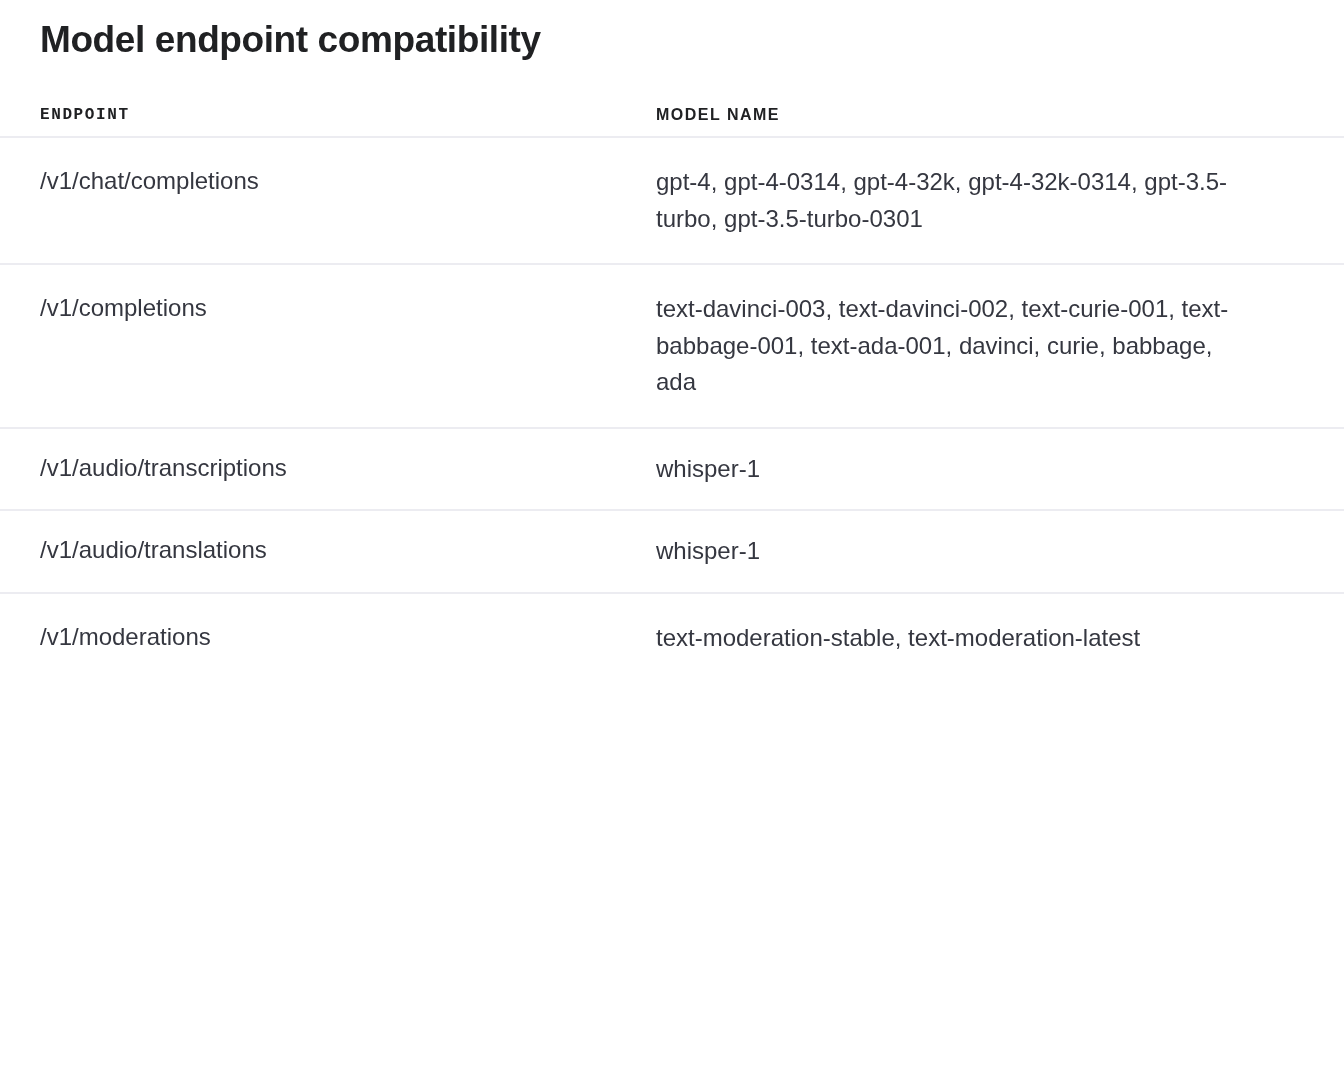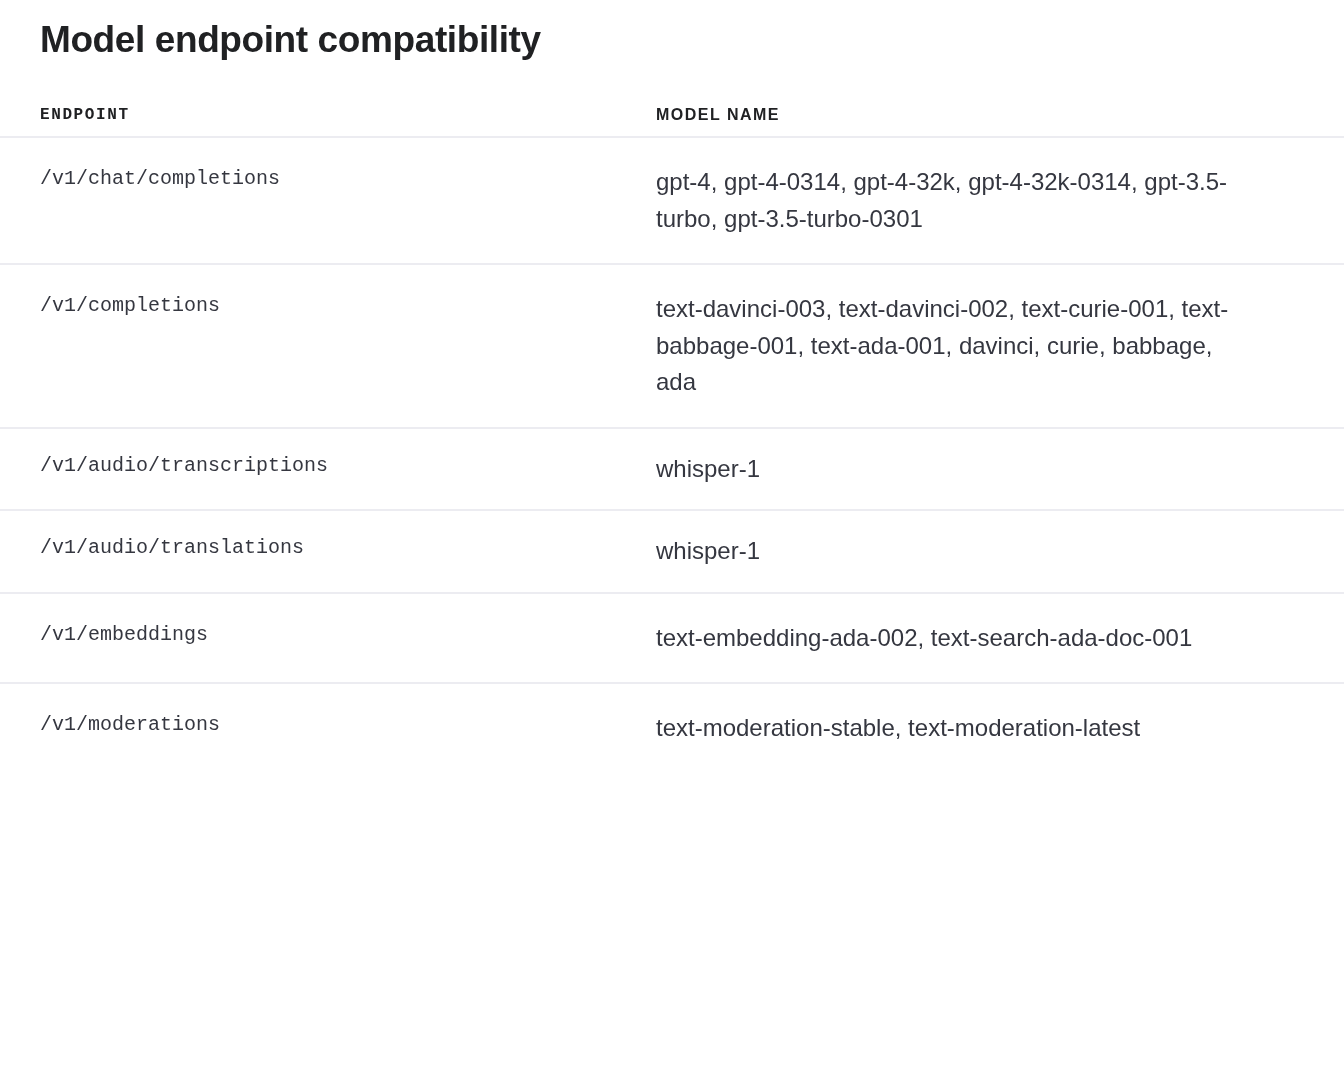--- a/index.html
+++ b/index.html
@@ -72,22 +72,22 @@
     padding-bottom: 26px;
     color: #353740;
   }
 
   .compat-table tbody tr:last-child td {
     border-bottom: none;
     margin-top: 13px;
   }
 
   td.cell-endpoint {
-    font-family: Liberation Mono, monospace;
-    font-size: 20px;
+    font-family: Liberation Sans, sans-serif;
+    font-size: 24px;
     line-height: 1.45;
     letter-spacing: 0px;
     padding-left: 40px;
     padding-right: 12px;
     white-space: nowrap;
   }
 
   td.cell-model {
     font-family: "Liberation Sans", sans-serif;
     font-size: 24px;
@@ -128,23 +128,19 @@
       </tr>
       <tr class="row-compact">
         <td class="cell-endpoint">/v1/audio/transcriptions</td>
         <td class="cell-model">whisper-1</td>
       </tr>
       <tr class="row-compact">
         <td class="cell-endpoint">/v1/audio/translations</td>
         <td class="cell-model">whisper-1</td>
       </tr>
       <tr>
-        <td class="cell-endpoint">/v1/embeddings</td>
-        <td class="cell-model">text-embedding-ada-002, text-search-ada-doc-001</td>
-      </tr>
-      <tr>
         <td class="cell-endpoint">/v1/moderations</td>
         <td class="cell-model">text-moderation-stable, text-moderation-latest</td>
       </tr>
     </tbody>
   </table>
 
 </div>
 
 </body></html>

